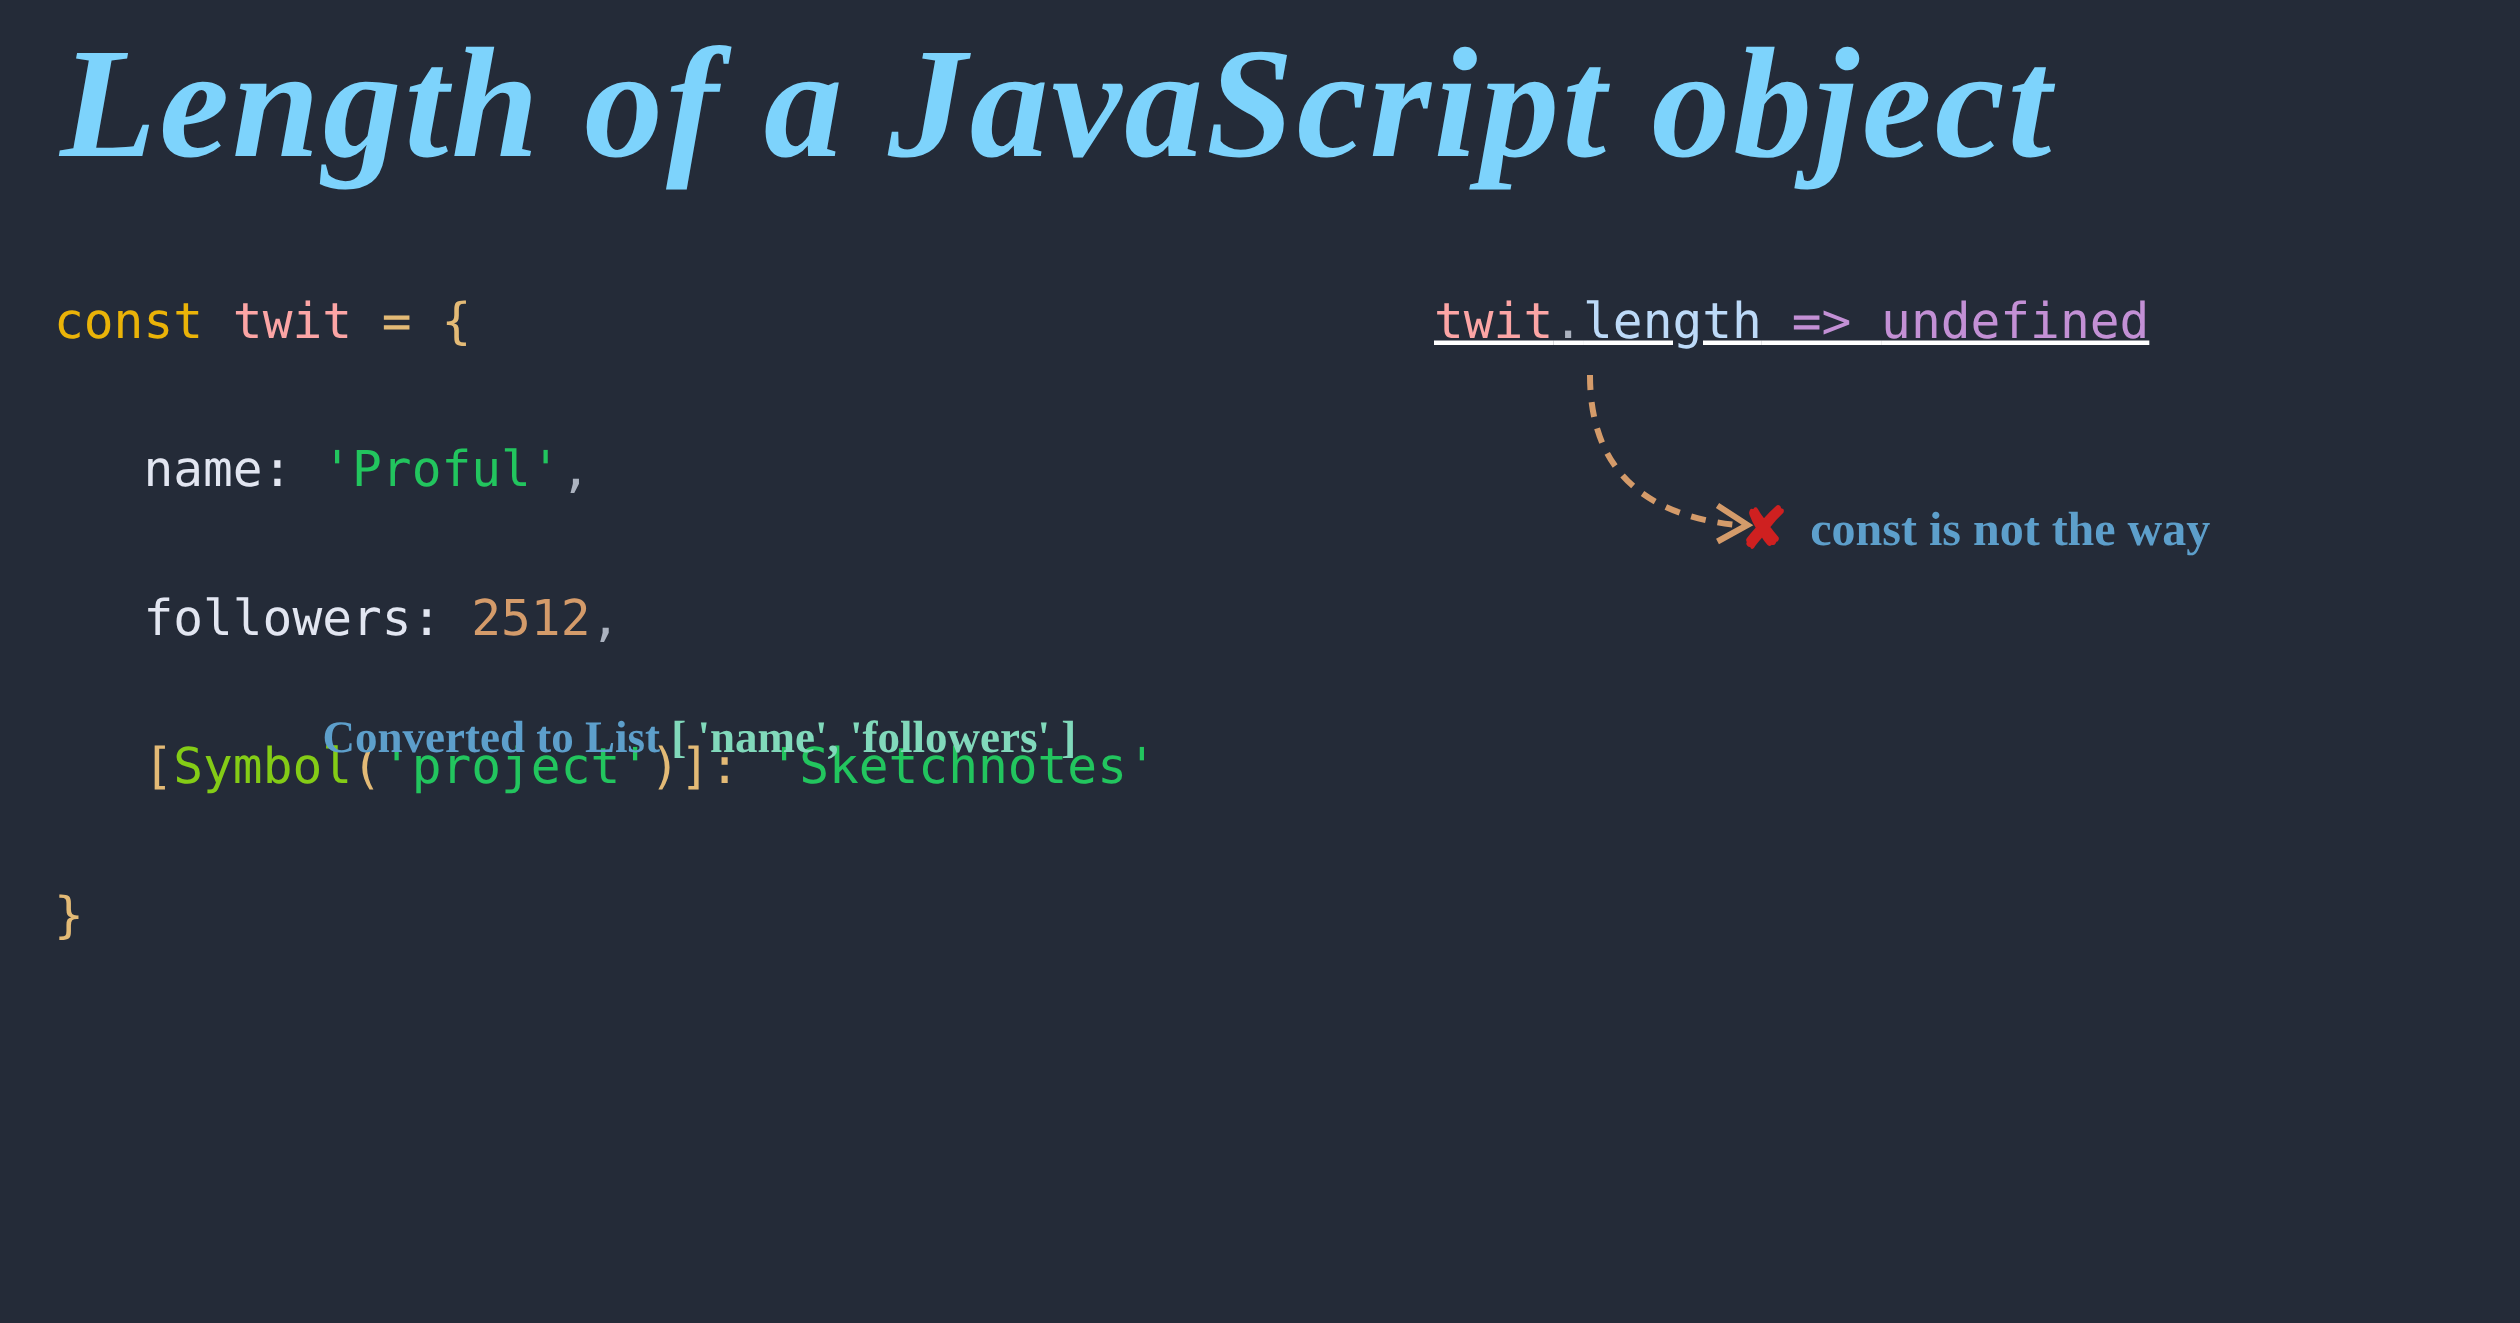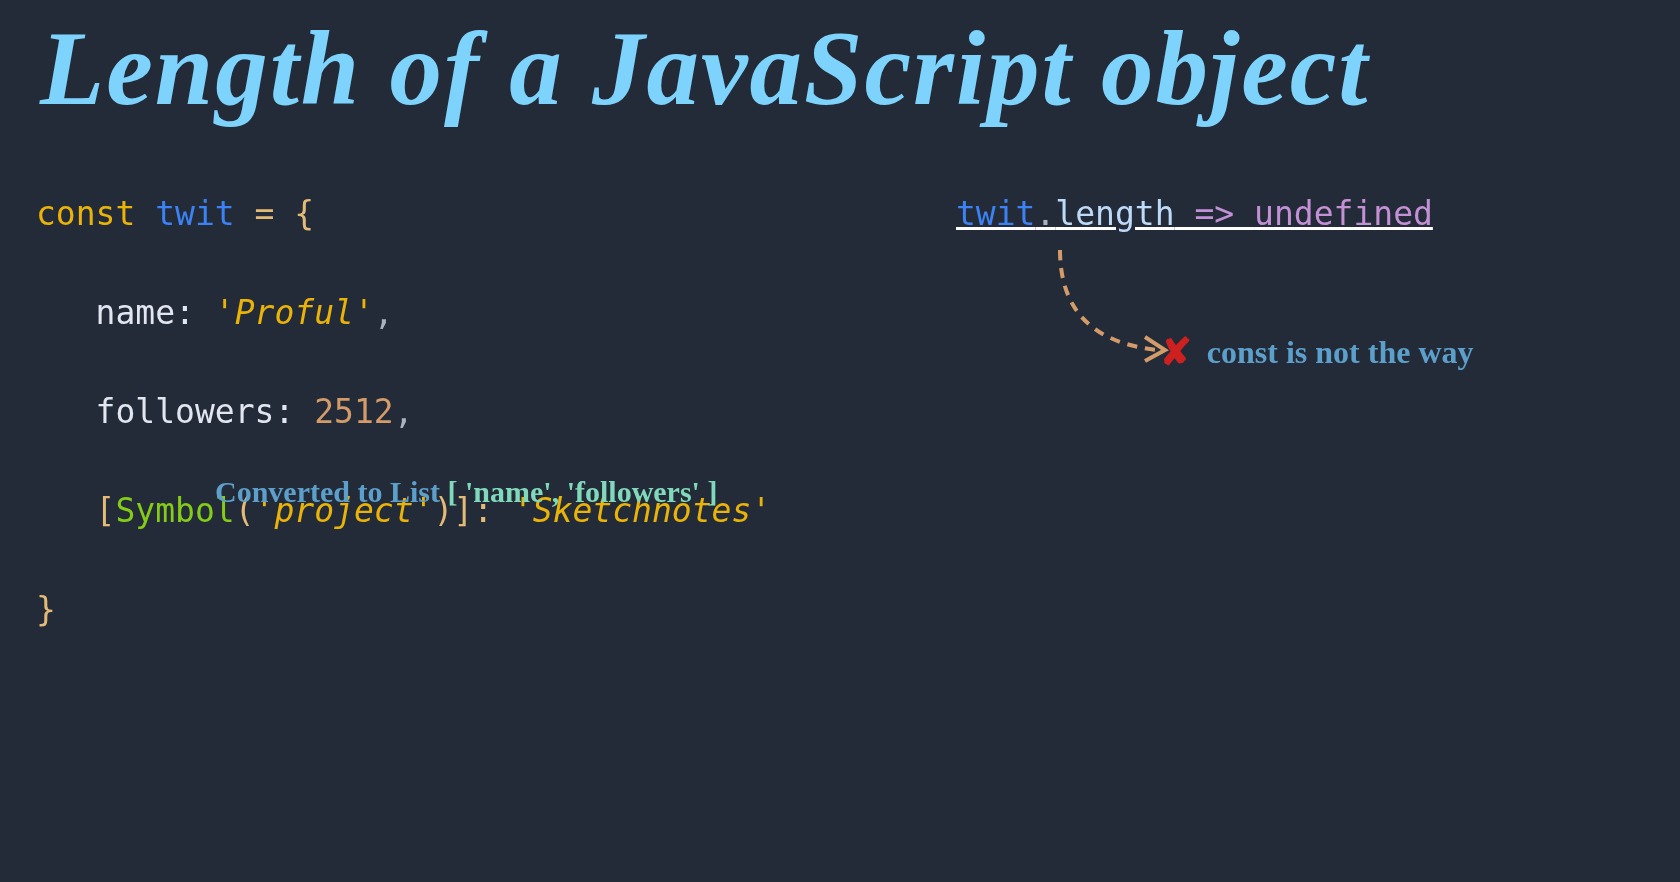--- a/index.html
+++ b/index.html
@@ -21,24 +21,24 @@
     padding: 8px 50px 10px 40px;
     letter-spacing: 2px;
   }
   .code-area {
     font-size: 33px;
     padding: 0 36px;
     line-height: 1.5;
     white-space: pre;
   }
   .kw   { color: #eab308; }
-  .var  { color: #3b82f6; }
+  .var  { color: #fca5a5; }
   .punc { color: #e3ba76; }
   .prop { color: #e2e6f1; }
-  .str  { color: #eab308; font-style: italic; }
+  .str  { color: #22c55e; }
   .num  { color: #d49b6a; }
   .brace{ color: #e3ba76; }
   .func { color: #84cc16; text-align: right; }
   .dot  { color: #abb2bf; }
   .len  { color: #bddaf8; }
   .arrow{ color: #c390d5; }
   .undef{ color: #c390d5; }
 
   .row {
     display: flex;

